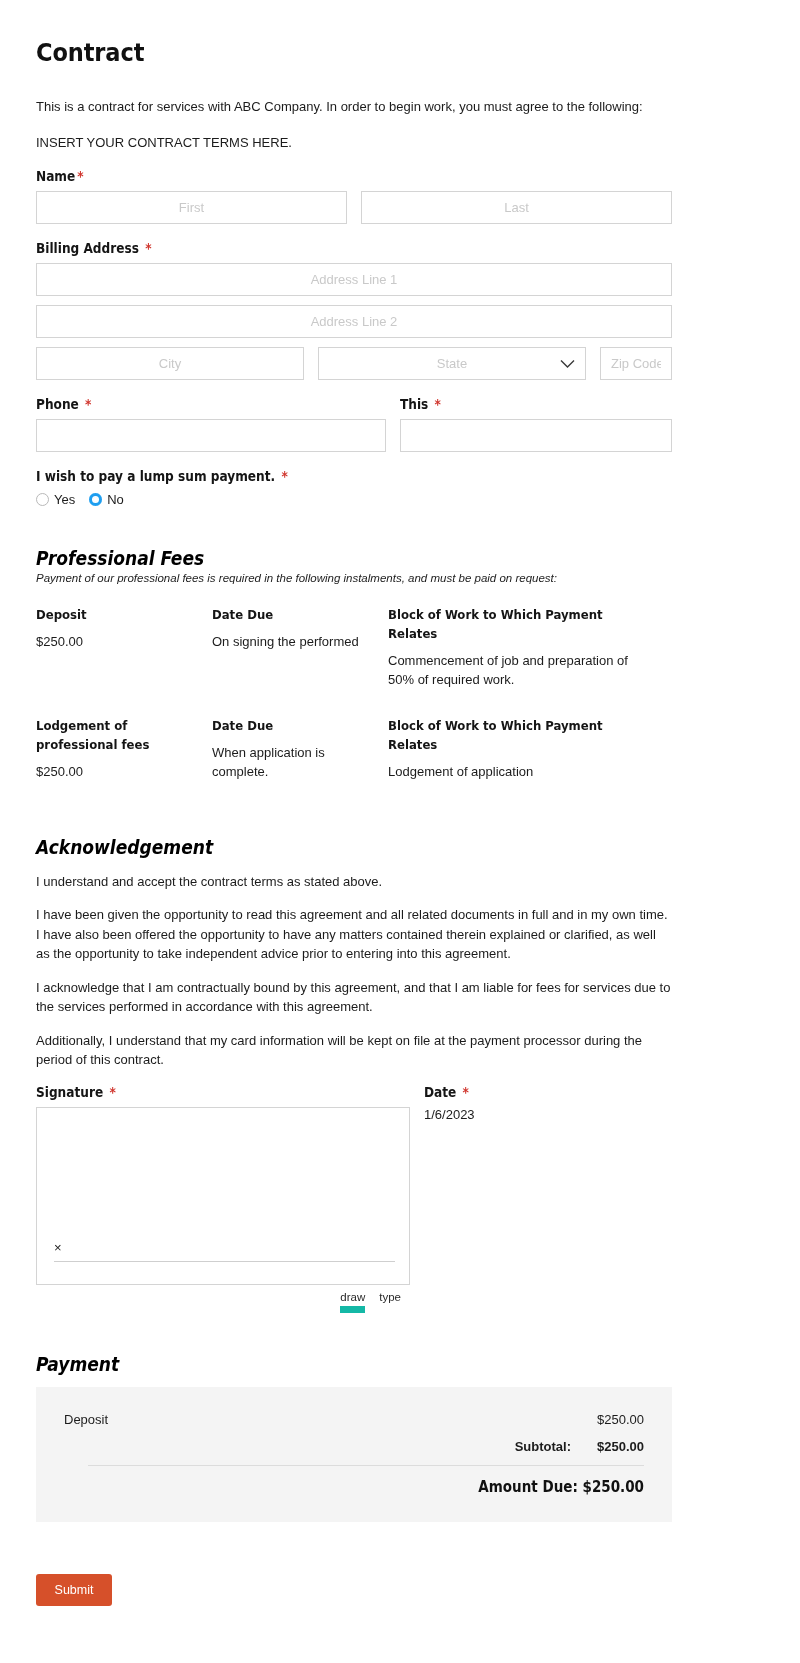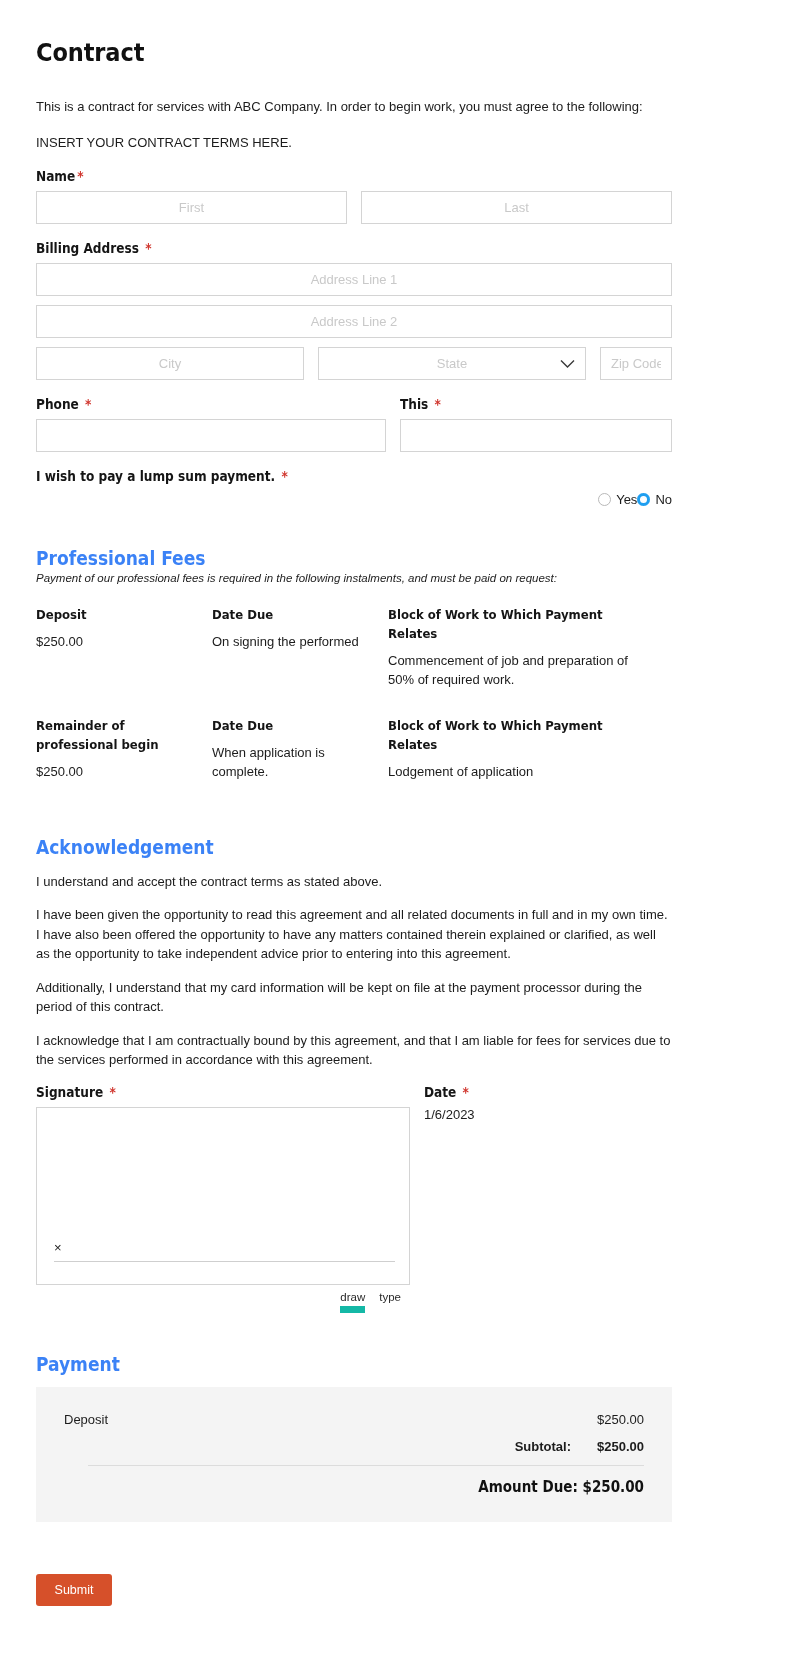--- a/index.html
+++ b/index.html
@@ -20,22 +20,23 @@
     font-weight: 700;
     font-size: 25px;
     letter-spacing: -0.1px;
     color: #111;
     margin: 38px 0 0 0;
   }
   .section-title {
     font-family: "DejaVu Sans Condensed", "Liberation Sans Narrow", "Liberation Sans", sans-serif;
     font-weight: 700;
     font-size: 19px;
-    color: #3b82f6;
+    color: #000000;
     margin: 0 0 3px 0;
+    font-style: italic;
   }
   .section-sub {
     font-size: 11.5px;
     font-style: italic;
     color: #1c1c1c;
     margin: 0 0 22px 0;
   }
 
   
   .intro { font-size: 13px; line-height: 1.5; margin-top: 30px; }
@@ -75,21 +76,21 @@
   .select-wrap .chev {
     position: absolute; right: 11px; top: 50%; transform: translateY(-50%);
     pointer-events: none; line-height: 0;
   }
   select.ctl {
     appearance: none; -webkit-appearance: none;
     color: #c9c9c9;
   }
 
   
-  .radios { display: flex; align-items: center; margin-top: 8px; justify-content: flex-end; }
+  .radios { display: flex; align-items: center; gap: 14px; margin-top: 8px; }
   .radio-item { display: flex; align-items: center; gap: 5px; font-size: 13px; color: #1c1c1c; }
   .dot {
     width: 13px; height: 13px; border-radius: 50%;
     border: 1px solid #b9b9b9; background: #fff; display: inline-block;
   }
   .dot.on {
     border: none; background: #1e9ef0;
     box-shadow: inset 0 0 0 3px #1e9ef0, inset 0 0 0 4.5px #fff;
     position: relative;
   }
@@ -264,43 +265,43 @@
         <div class="fee-val">On signing the performed</div>
       </div>
       <div class="fee-col c3">
         <div class="fee-head">Block of Work to Which Payment Relates</div>
         <div class="fee-val">Commencement of job and preparation of 50% of required work.</div>
       </div>
     </div>
 
     <div class="fee-row">
       <div class="fee-col c1">
-        <div class="fee-head">Remainder of professional begin</div>
+        <div class="fee-head">Lodgement of professional fees</div>
         <div class="fee-val">$250.00</div>
       </div>
       <div class="fee-col c2">
         <div class="fee-head">Date Due</div>
         <div class="fee-val">When application is complete.</div>
       </div>
       <div class="fee-col c3">
         <div class="fee-head">Block of Work to Which Payment Relates</div>
         <div class="fee-val">Lodgement of application</div>
       </div>
     </div>
   </div>
 
   <div class="sp-26"></div>
 
   
   <div>
     <h2 class="section-title" style="margin-bottom:14px;">Acknowledgement</h2>
     <p class="ack-p">I understand and accept the contract terms as stated above.</p>
     <p class="ack-p">I have been given the opportunity to read this agreement and all related documents in full and in my own time. I have also been offered the opportunity to have any matters contained therein explained or clarified, as well as the opportunity to take independent advice prior to entering into this agreement.</p>
+    <p class="ack-p">I acknowledge that I am contractually bound by this agreement, and that I am liable for fees for services due to the services performed in accordance with this agreement.</p>
     <p class="ack-p">Additionally, I understand that my card information will be kept on file at the payment processor during the period of this contract.</p>
-    <p class="ack-p">I acknowledge that I am contractually bound by this agreement, and that I am liable for fees for services due to the services performed in accordance with this agreement.</p>
   </div>
 
   
   <div class="sig-area">
     <div class="sig-left">
       <label class="field-label">
         <span>Signature</span> <span class="req">*</span>
       </label>
       <div class="sig-pad">
         <span class="sig-x">×</span>

